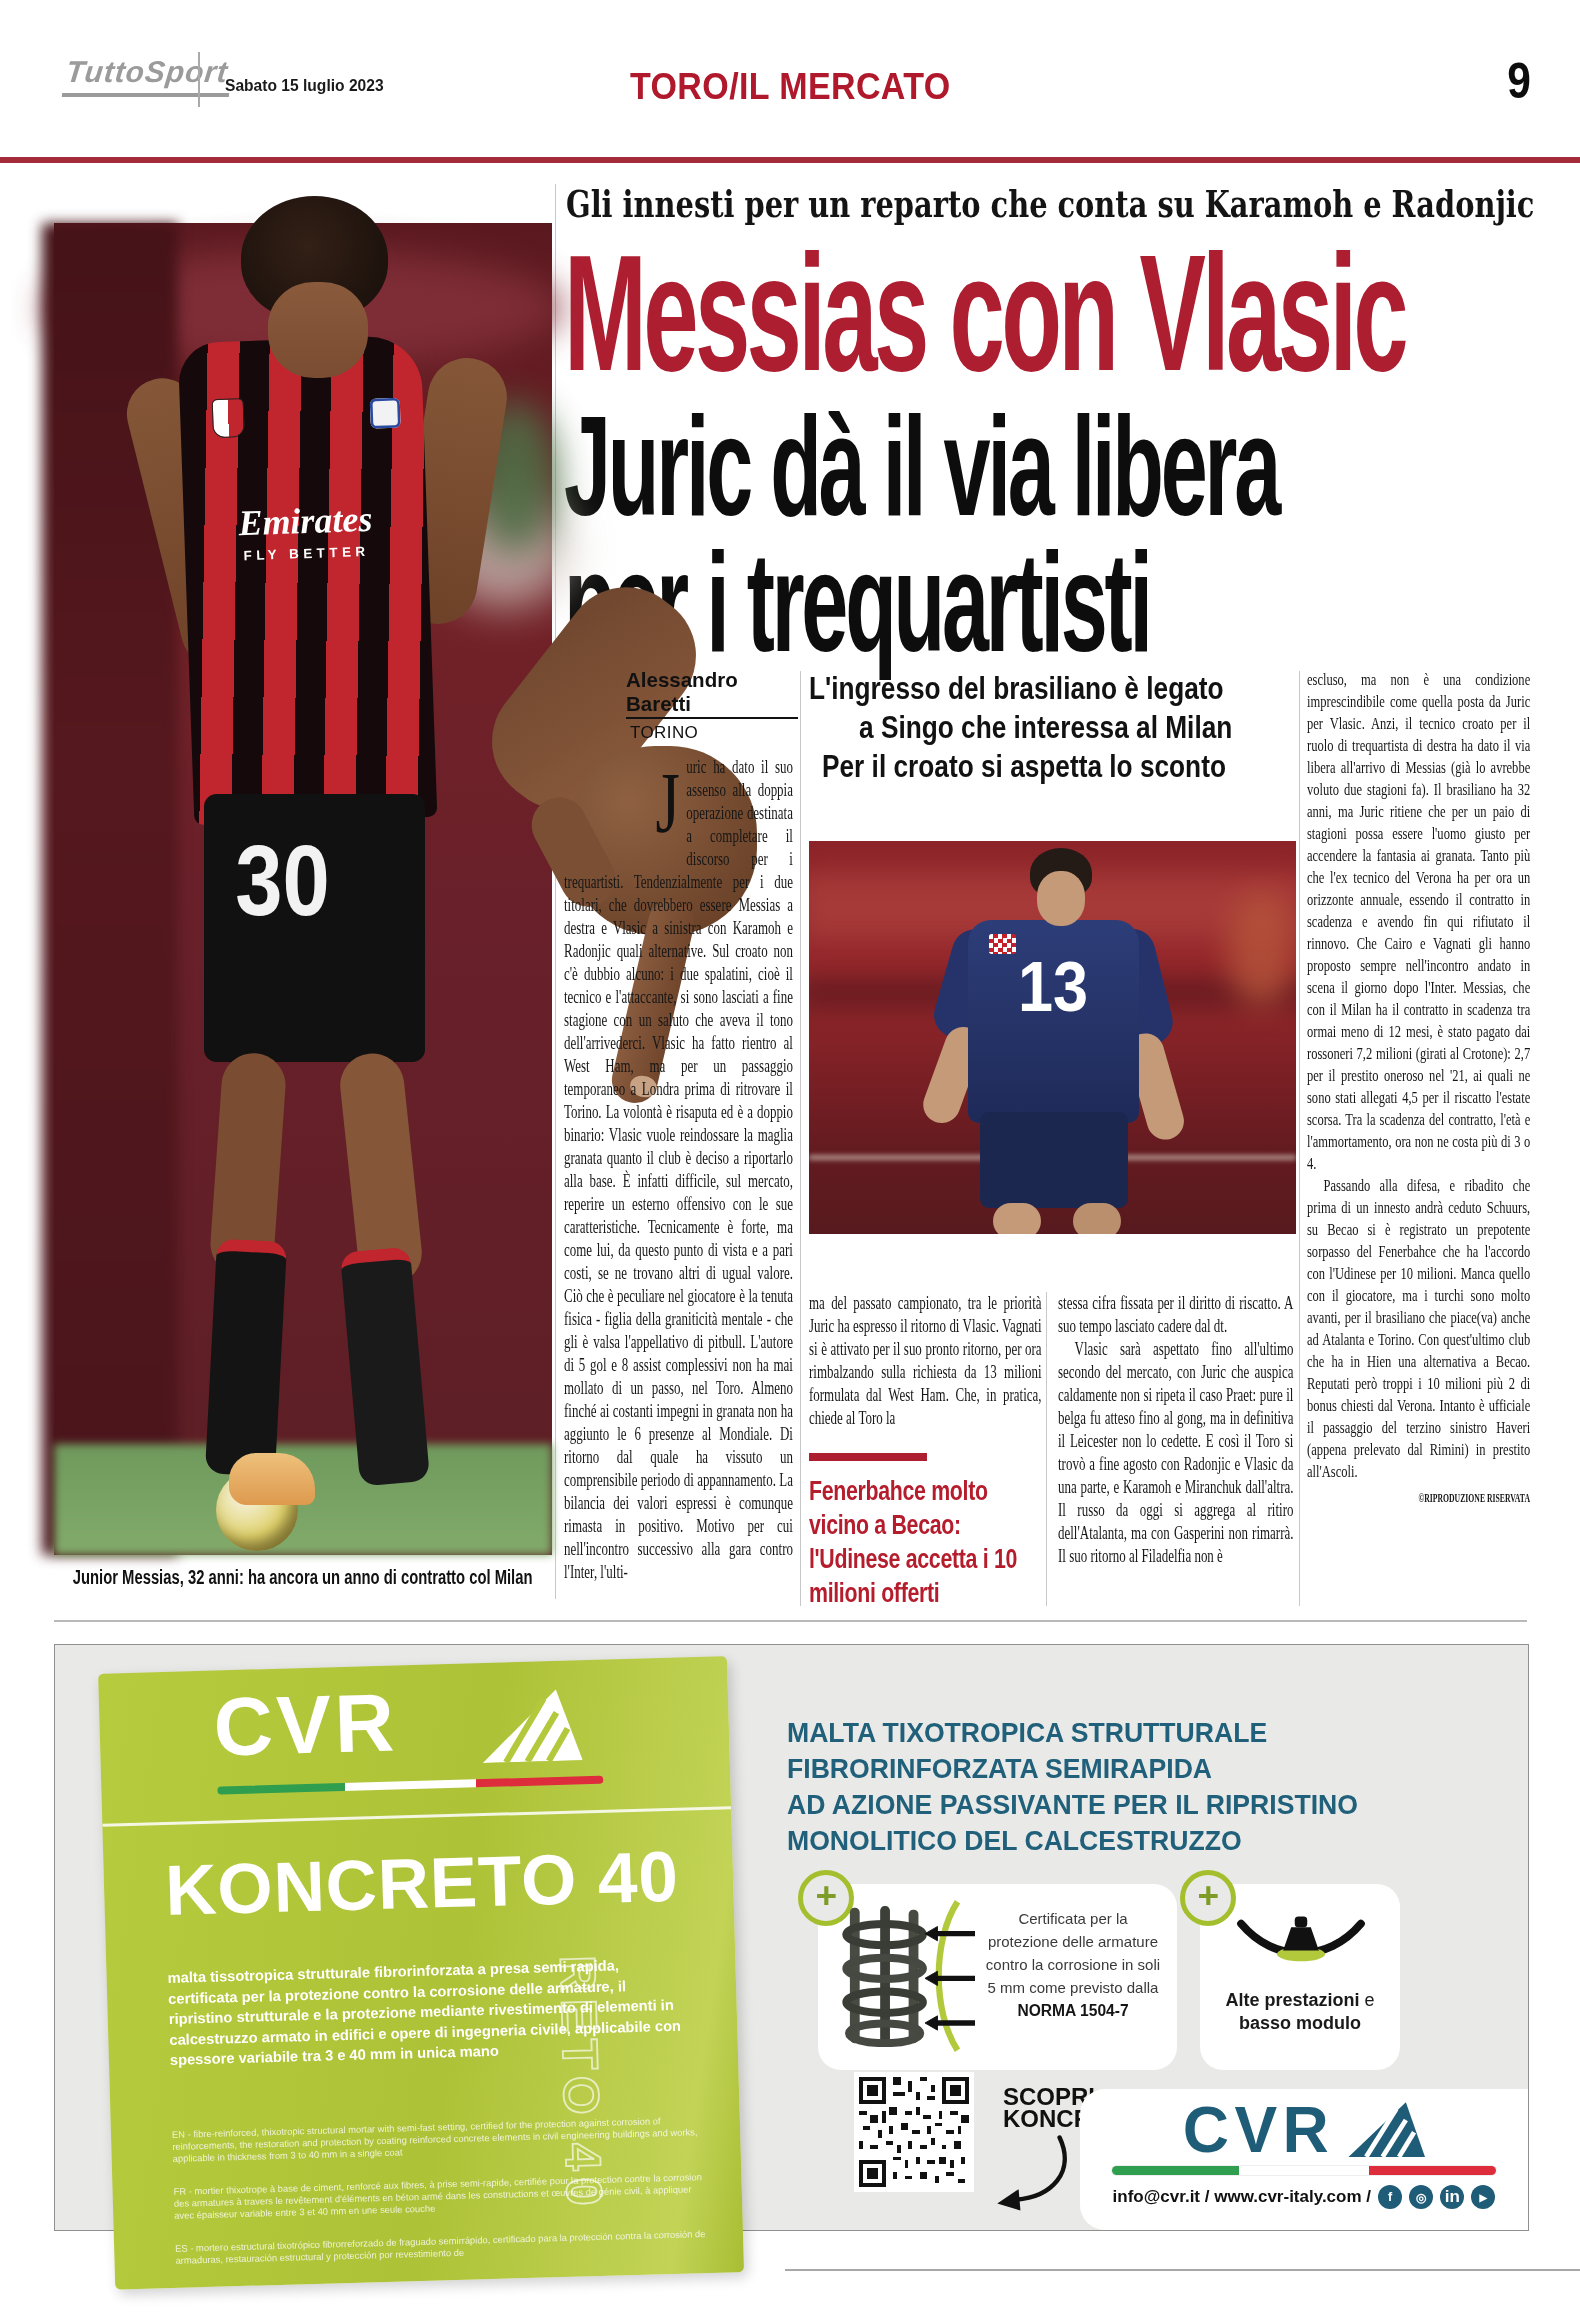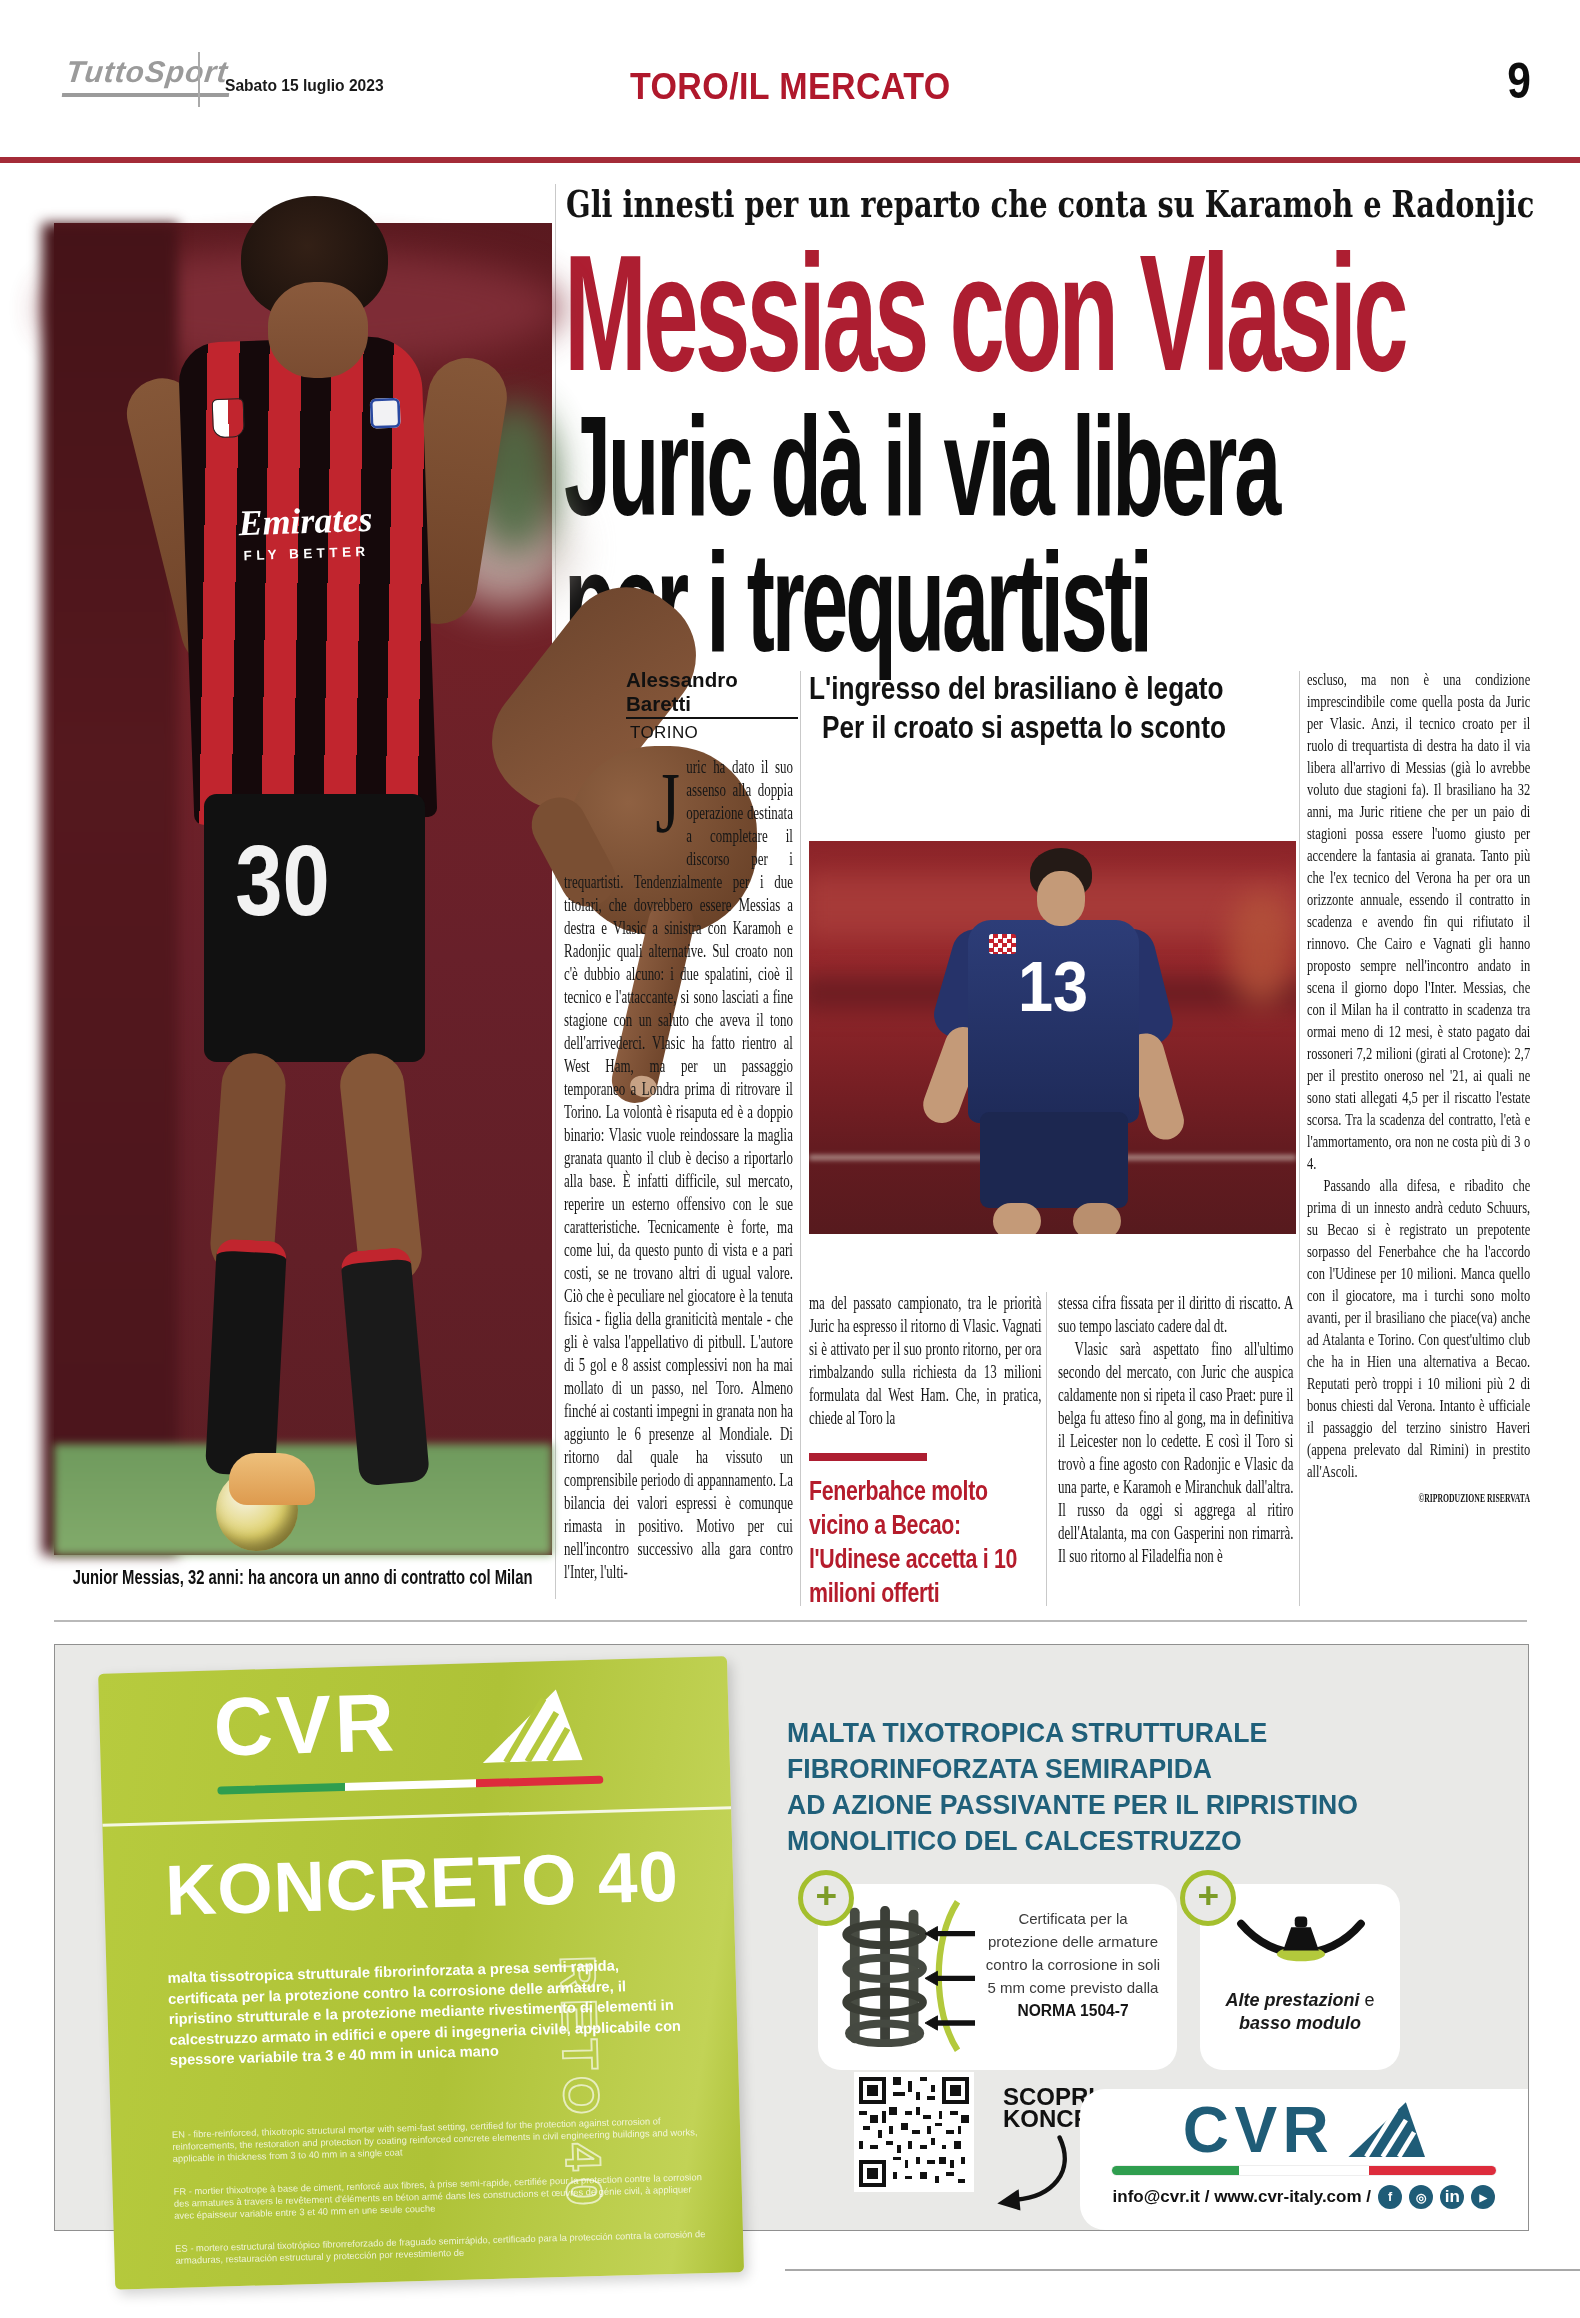--- a/index.html
+++ b/index.html
@@ -154,21 +154,21 @@
   .ad-head>div>span{transform:scaleX(.95);}
   .panel{position:absolute;background:#fff;border-radius:23px;}
   .panel-cert{left:763px;top:239px;width:359px;height:186px;}
   .panel-alte{left:1145px;top:239px;width:200px;height:186px;}
   .plus{position:absolute;left:-19.6px;top:-14.3px;width:46px;height:46px;border-radius:50%;background:#e9e9e7;
         border:5.4px solid #a4bf2e;display:flex;align-items:center;justify-content:center;}
   .plus::before{content:'+';font-weight:bold;font-size:37px;color:#7d9c28;line-height:1;margin-top:-3.6px;}
   .cert-text{position:absolute;left:159px;top:23px;width:192px;font-size:15px;line-height:23px;color:#3a3a3a;text-align:center;}
   .cert-norm{font-weight:bold;color:#151515;font-size:15.6px;}
   .alte-text{position:absolute;left:0;right:0;top:105px;text-align:center;font-size:18px;line-height:23px;color:#1a1a1a;}
-  .alte-text b{font-weight:bold;font-style:italic;}
+  .alte-text b{font-weight:bold;}
   .qr{position:absolute;left:799px;top:427px;width:120px;height:120px;background:#fff;padding:5.4px;box-sizing:border-box;}
   .qr-label{position:absolute;left:948px;top:441px;font-weight:bold;font-size:24px;line-height:22px;color:#111;}
   .curve-arrow{position:absolute;left:928px;top:489px;}
   .panel-cvr{left:1025px;top:444px;width:448px;height:141px;background:#fff;border-radius:25px 0 0 25px;}
   .cvr-row{position:absolute;left:0;right:0;top:9px;display:flex;align-items:flex-start;justify-content:center;gap:9px;}
   .cvr-word{color:#1f5c77;font-weight:bold;font-size:64px;line-height:1;letter-spacing:5.4px;}
   .cvr-flag{position:absolute;left:32px;top:77px;width:384px;height:9px;border-radius:5.4px;
             background:linear-gradient(90deg,#2f9e4f 0 33%,#fff 33% 67%,#dd2c3c 67%);box-shadow:0 0 0 0.9px #eee;}
   .cvr-contact{position:absolute;left:0;right:0;top:96px;display:flex;align-items:center;justify-content:center;gap:7.1px;
                font-weight:bold;font-size:17px;color:#111;}
@@ -242,20 +242,21 @@
       <span class="hand-spacer"></span><span class="dropcap">J</span><span>uric ha dato il suo assenso alla doppia operazione destinata a completare il discorso per i trequartisti. Tendenzialmente per i due titolari, che dovrebbero essere Messias a destra e Vlasic a sinistra con Karamoh e Radonjic quali alternative. Sul croato non c'è dubbio alcuno: i due spalatini, cioè il tecnico e l'attaccante, si sono lasciati a fine stagione con un saluto che aveva il tono dell'arrivederci. Vlasic ha fatto rientro al West Ham, ma per un passaggio temporaneo a Londra prima di ritrovare il Torino. La volontà è risaputa ed è a doppio binario: Vlasic vuole reindossare la maglia granata quanto il club è deciso a riportarlo alla base. È infatti difficile, sul mercato, reperire un esterno offensivo con le sue caratteristiche. Tecnicamente è forte, ma come lui, da questo punto di vista e a pari costi, se ne trovano altri di ugual valore. Ciò che è peculiare nel giocatore è la tenuta fisica - figlia della graniticità mentale - che gli è valsa l'appellativo di pitbull. L'autore di 5 gol e 8 assist complessivi non ha mai mollato di un passo, nel Toro. Almeno finché ai costanti impegni in granata non ha aggiunto le 6 presenze al Mondiale. Di ritorno dal quale ha vissuto un comprensibile periodo di appannamento. La bilancia dei valori espressi è comunque rimasta in positivo. Motivo per cui nell'incontro successivo alla gara contro l'Inter, l'ulti-</span>
     </div>
   </div>
 
   <div class="abs vdiv" style="left:800px;top:671px;height:935px;"></div>
   <div class="abs vdiv" style="left:1299px;top:671px;height:935px;"></div>
   <div class="abs vdiv" style="left:1046px;top:1292px;height:314px;"></div>
 
   <div class="abs subhead" style="left:809px;top:669px;text-align:right;">
     <div class="nw"><span class="sx">L'ingresso del brasiliano è legato</span></div>
+    <div class="nw"><span class="sx">a Singo che interessa al Milan</span></div>
     <div class="nw"><span class="sx">Per il croato si aspetta lo sconto</span></div>
   </div>
 
   <div class="abs photo-v">
     <div class="bg"></div>
     <div class="abs band1"></div>
     <div class="abs band2"></div>
     <div class="abs blobr"></div>
     <div class="abs line"></div>
     <div class="abs v-slvL"></div>

